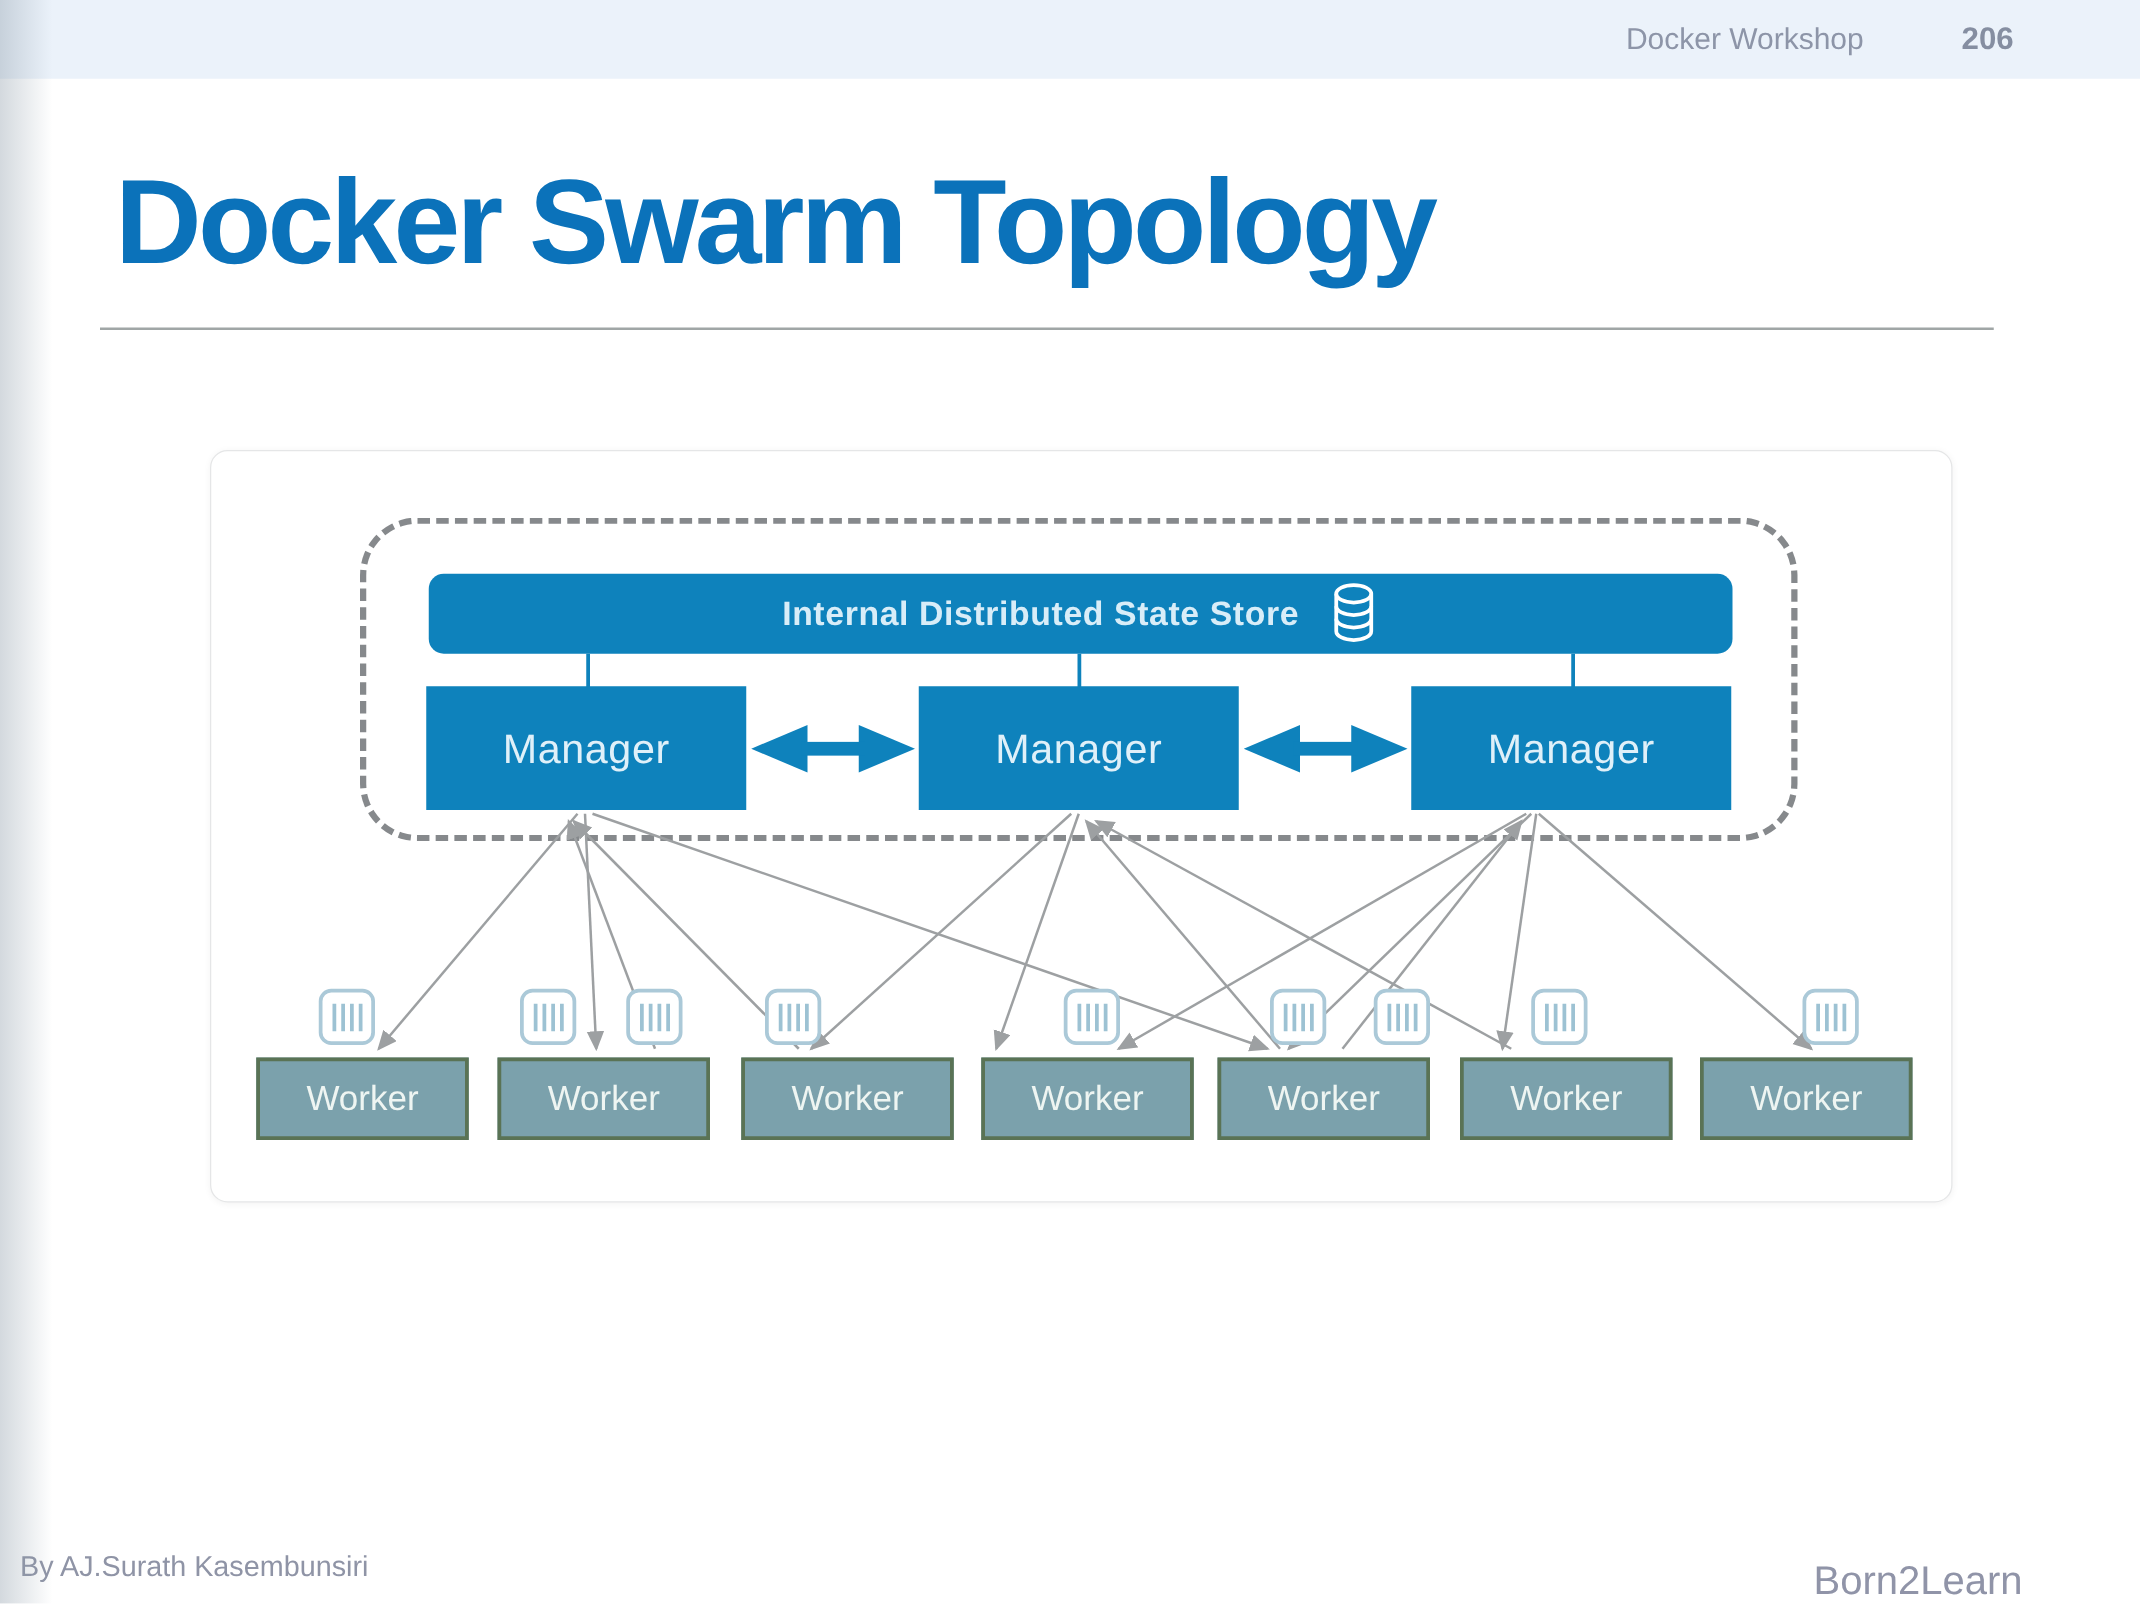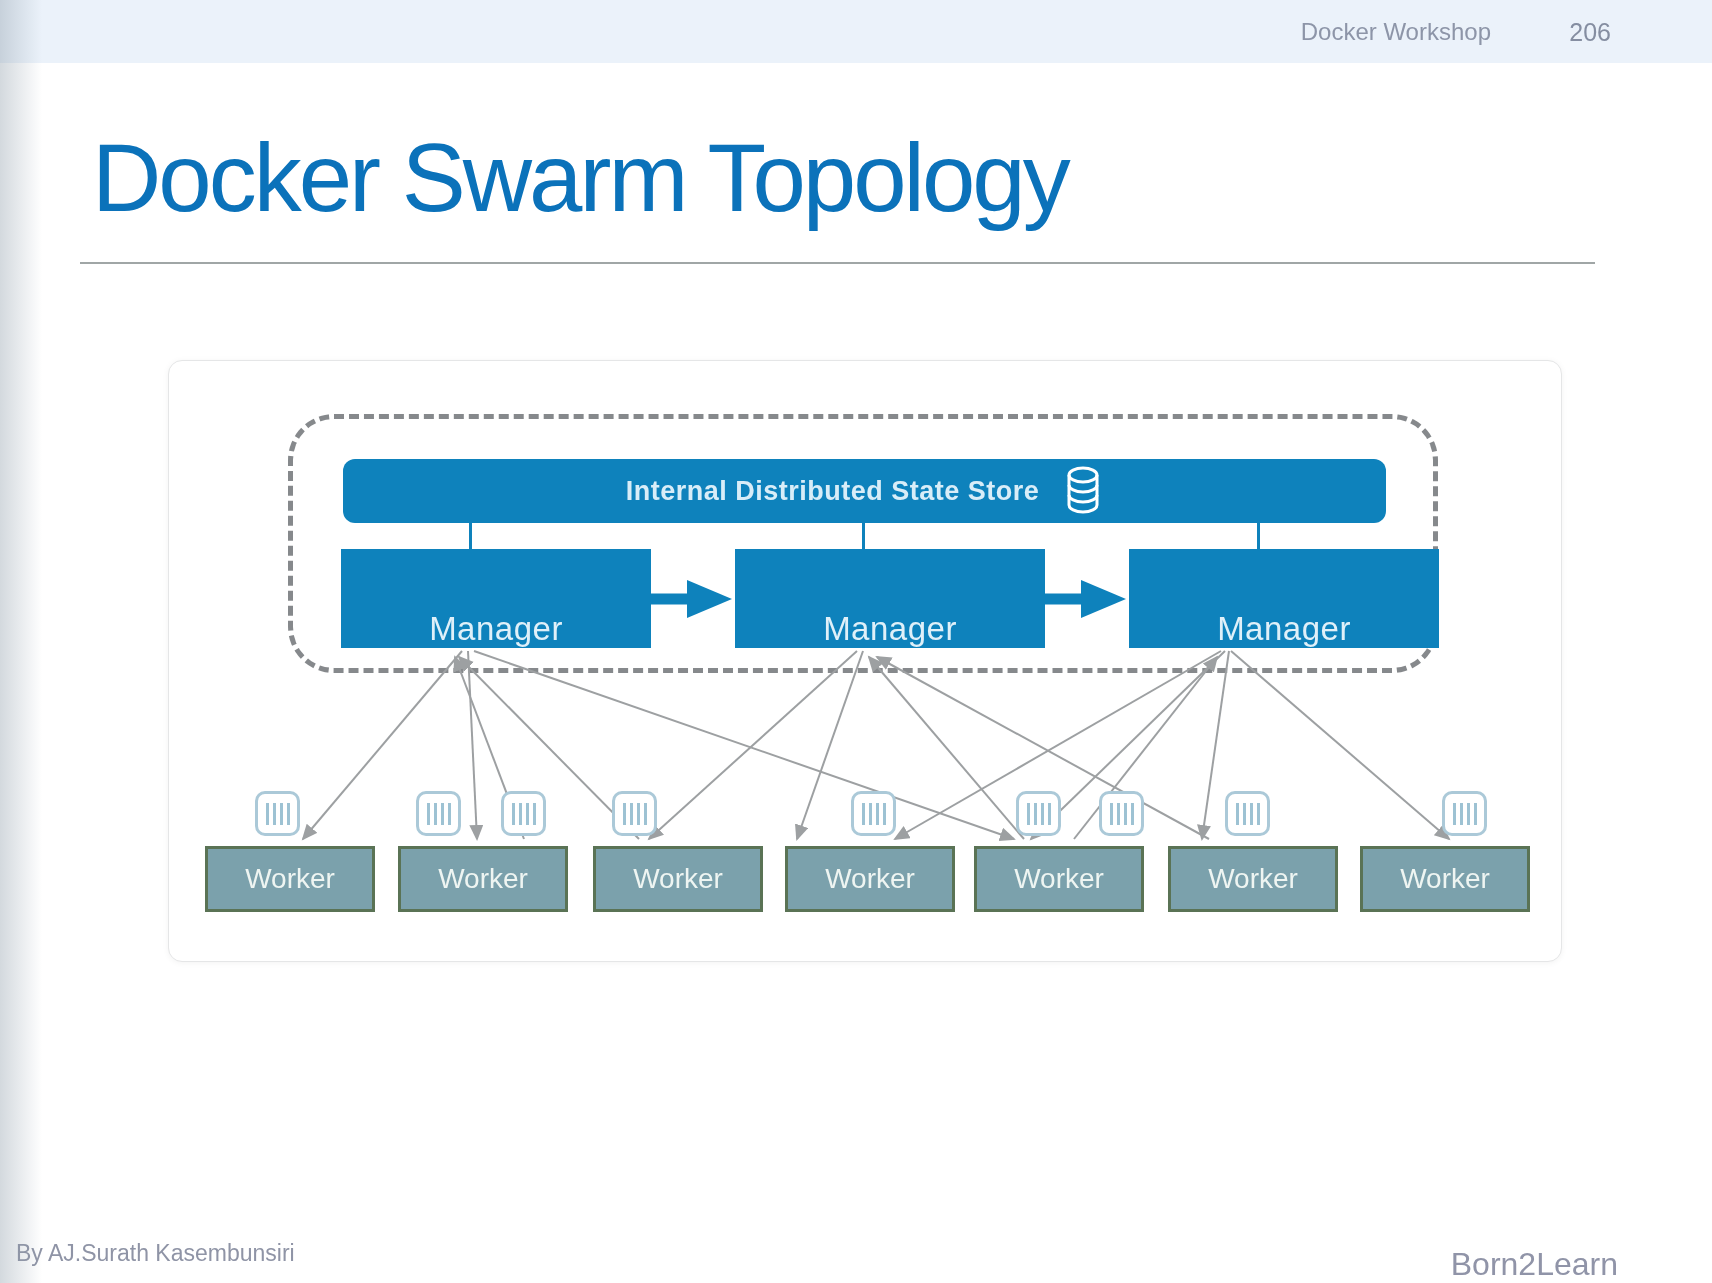--- a/index.html
+++ b/index.html
@@ -15,26 +15,26 @@
   
   .topbar{
     position:absolute;left:0;top:0;width:100%;height:63px;background:#ebf2fa;
   }
   .topbar-title{
     position:absolute;right:221px;top:50%;transform:translateY(-50%);
     color:#8d95a8;font-size:24px;
   }
   .topbar-page{
     position:absolute;right:101px;top:50%;transform:translateY(-50%);
-    color:#858ea1;font-size:25px;font-weight:normal;
+    color:#858ea1;font-size:25px;font-weight:bold;
   }
   
   .slide-title{
     position:absolute;left:92px;top:128px;margin:0;
-    color:#0b72ba;font-size:96px;font-weight:400;letter-spacing:-3px;line-height:1.05;
+    color:#0b72ba;font-size:96px;font-weight:700;letter-spacing:-3px;line-height:1.05;
     white-space:nowrap;
   }
   .title-rule{
     position:absolute;left:80px;top:262px;width:1515px;height:2px;background:#a0a6a6;
   }
   
   .card{
     position:absolute;left:168px;top:360px;width:1392px;height:600px;
     background:#ffffff;border:1px solid #e5e6e7;border-radius:14px;
     box-shadow:0 1px 6px rgba(0,0,0,.05);
@@ -48,22 +48,22 @@
     background:#0e82bc;display:flex;align-items:center;justify-content:center;gap:24px;border-radius:12px;
   }
   .store-label{
     color:#d8edf8;font-size:27px;font-weight:bold;letter-spacing:.5px;
   }
   .db-icon{flex:0 0 auto;}
   .connector{
     position:absolute;width:3px;height:27px;top:162px;background:#0e82bc;
   }
   .manager{
-    position:absolute;top:188px;width:310px;height:99px;background:#0e82bc;
-    display:flex;align-items:flex-end;justify-content:center;
+    position:absolute;top:188px;width:256px;height:99px;background:#0e82bc;
+    display:flex;align-items:center;justify-content:center;
   }
   .manager-label{color:#dff0f9;font-size:33px;letter-spacing:.5px;}
   .links{position:absolute;left:0;top:0;width:1392px;height:600px;pointer-events:none;}
   
   .worker{
     position:absolute;top:485px;width:170px;height:66px;background:#7ba1ac;
     border:3px solid #5a7355;box-sizing:border-box;
     display:flex;align-items:center;justify-content:center;
   }
   .worker-label{color:#eef5f2;font-size:28px;}

